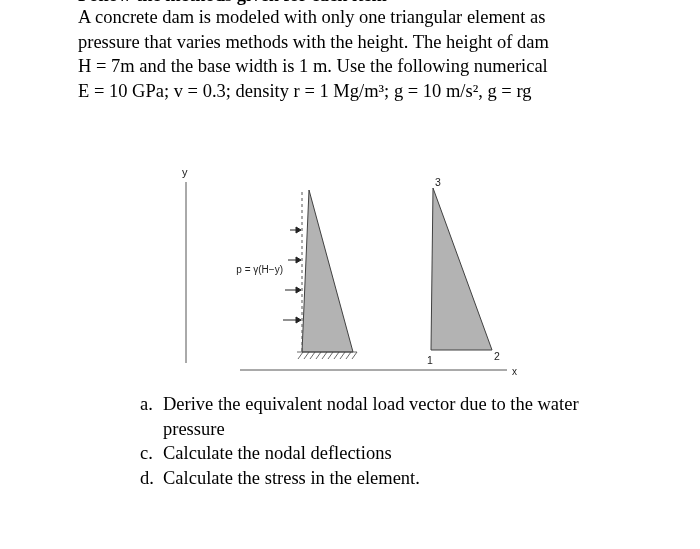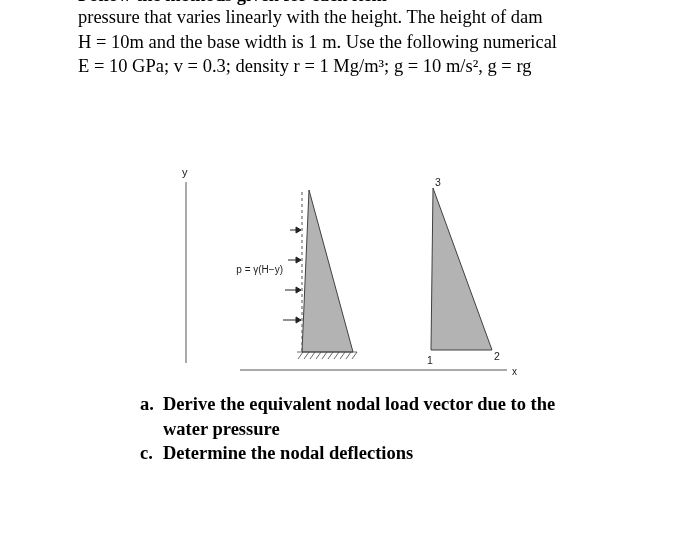--- a/index.html
+++ b/index.html
@@ -37,38 +37,38 @@
   }
   .questions{
     position:absolute;
     left:140px;top:392px;
     width:462px;
     font-size:18.5px;
     line-height:24.5px;
   }
   .q-item{
     padding-left:23px;
-    font-weight:bold;
   }
   .q-marker{
     display:inline-block;
     width:23px;
     margin-left:-23px;
   }
 </style>
 </head>
 <body>
 
 <div class="page">
 
   <div class="clipped-line">Follow the methods given for each item</div>
 
   <div class="body-text">
-    <div class="line">pressure that varies linearly with the height. The height of dam</div>
-    <div class="line">H = 10m and the base width is 1 m. Use the following numerical</div>
+    <div class="line">A concrete dam is modeled with only one triangular element as</div>
+    <div class="line">pressure that varies methods with the height. The height of dam</div>
+    <div class="line">H = 7m and the base width is 1 m. Use the following numerical</div>
     <div class="line">E = 10 GPa; v = 0.3; density r = 1 Mg/m³; g = 10 m/s², g = rg</div>
   </div>
 
   <div class="figure-wrap">
     <svg width="700" height="232" viewBox="0 0 700 232">
 
       <line x1="186" y1="22" x2="186" y2="203" stroke="#555" stroke-width="1"></line>
       <text x="182" y="16" font-size="11" class="fig-label">y</text>
 
       <line x1="240" y1="210" x2="507" y2="210" stroke="#555" stroke-width="1"></line>
@@ -110,17 +110,20 @@
       <text x="427" y="204" font-size="10.5" class="fig-label">1</text>
       <text x="494" y="200" font-size="10.5" class="fig-label">2</text>
     </svg>
   </div>
 
   <div class="questions">
     <div class="q-item">
       <span class="q-marker">a.</span><span>Derive the equivalent nodal load vector due to the water pressure</span>
     </div>
     <div class="q-item">
-      <span class="q-marker">c.</span><span>Determine the nodal deflections</span>
+      <span class="q-marker">c.</span><span>Calculate the nodal deflections</span>
+    </div>
+    <div class="q-item">
+      <span class="q-marker">d.</span><span>Calculate the stress in the element.</span>
     </div>
   </div>
 
 </div>
 
 </body></html>

